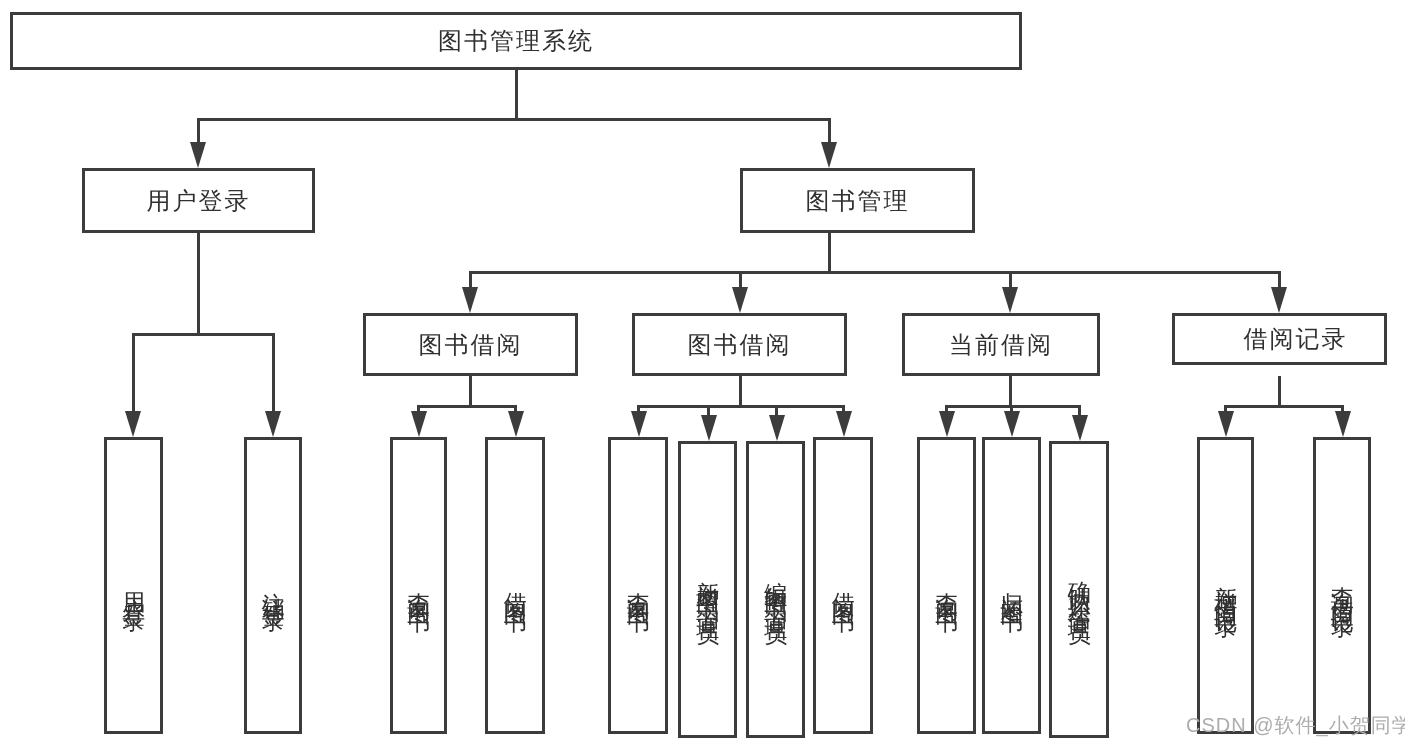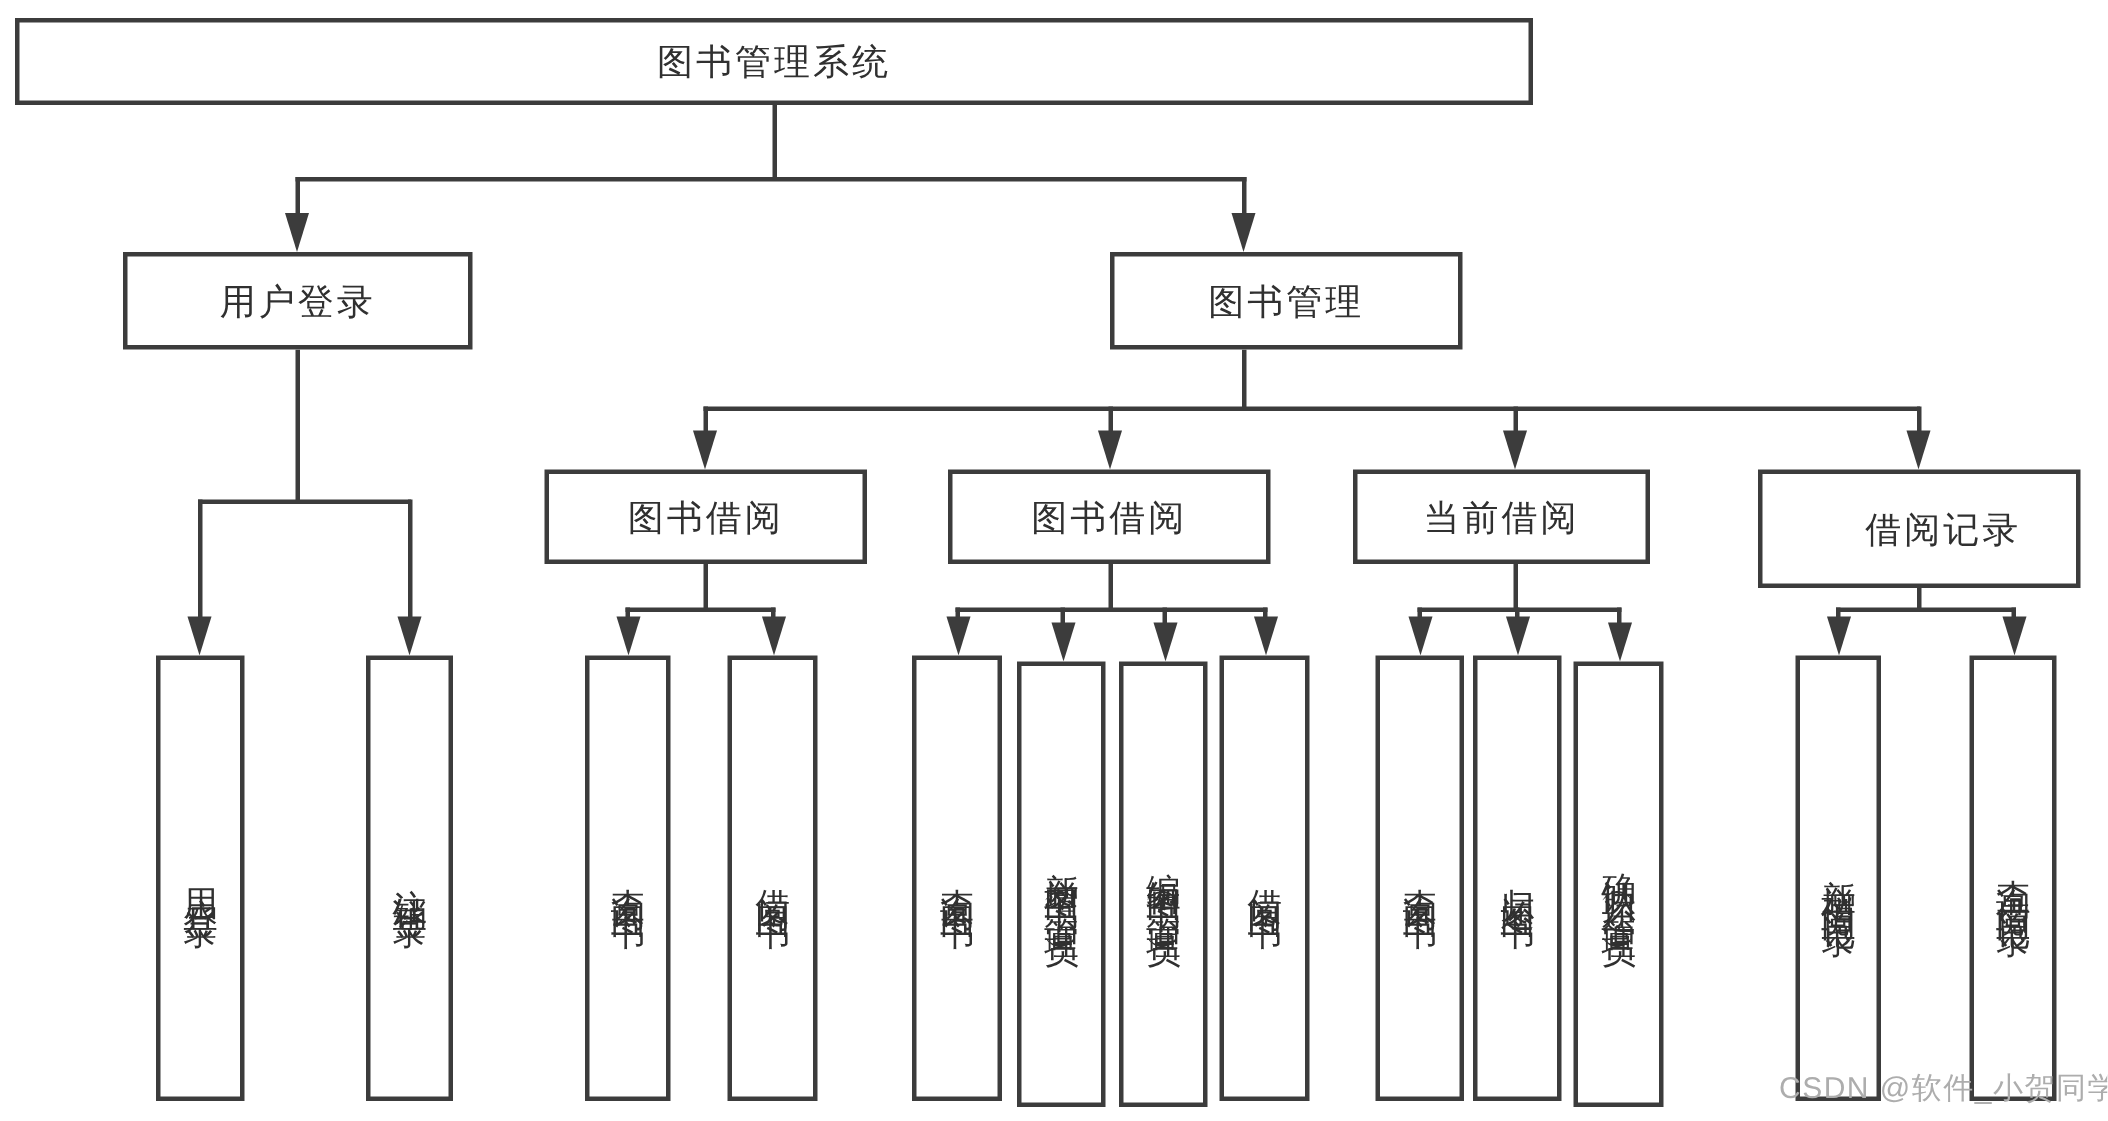--- a/index.html
+++ b/index.html
@@ -109,21 +109,21 @@
 
   <div class="box" style="left:363px; top:313px; width:215px; height:63px;">
     <span class="hlabel">图书借阅</span>
   </div>
   <div class="box" style="left:632px; top:313px; width:215px; height:63px;">
     <span class="hlabel">图书借阅</span>
   </div>
   <div class="box" style="left:902px; top:313px; width:198px; height:63px;">
     <span class="hlabel">当前借阅</span>
   </div>
-  <div class="box" style="left:1172px; top:313px; width:215px; height:79px;padding-left:32px;">
+  <div class="box" style="left:1172px; top:313px; width:215px; height:52px;padding-left:32px;">
     <span class="hlabel">借阅记录</span>
   </div>
 
   <div class="line" style="left:469px; top:376px; width:3px; height:31px;"></div>
   <div class="line" style="left:417px; top:405px; width:100px; height:3px;"></div>
   <div class="line" style="left:417px; top:405px; width:3px; height:14px;"></div>
   <div class="arrow" style="left:411px; top:411px;"></div>
   <div class="line" style="left:514px; top:405px; width:3px; height:14px;"></div>
   <div class="arrow" style="left:508px; top:411px;"></div>
 

